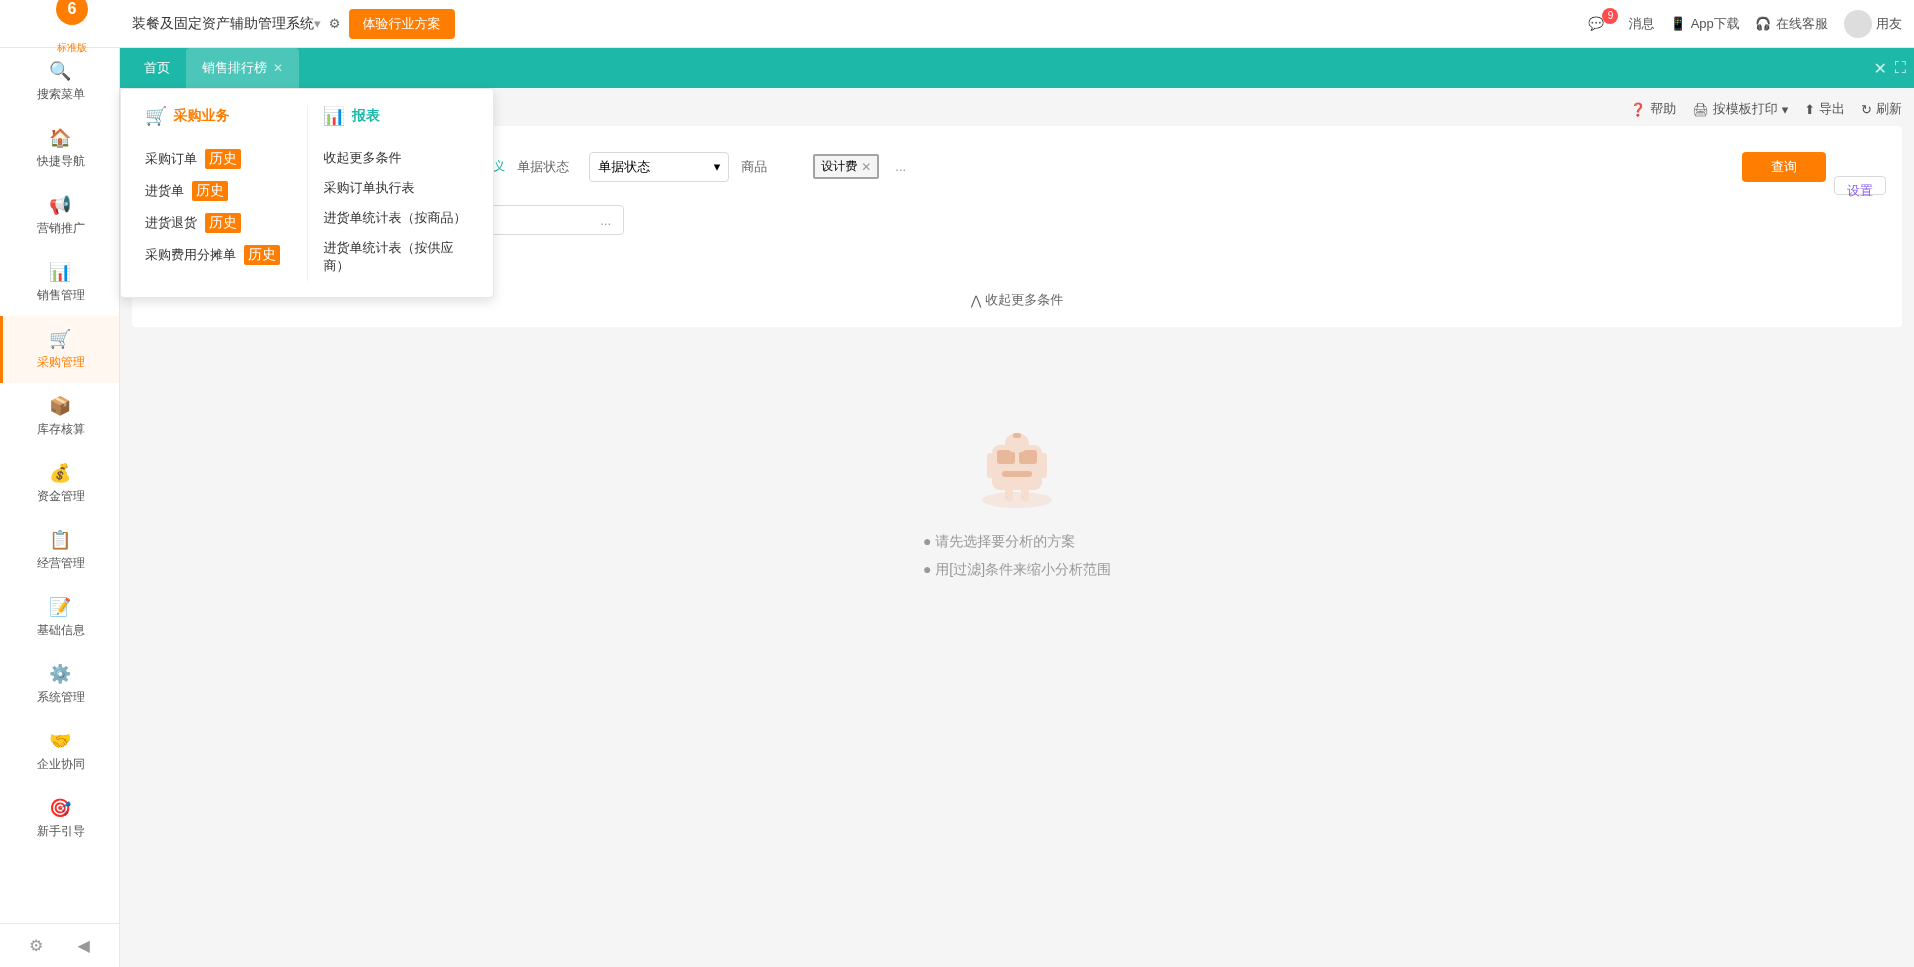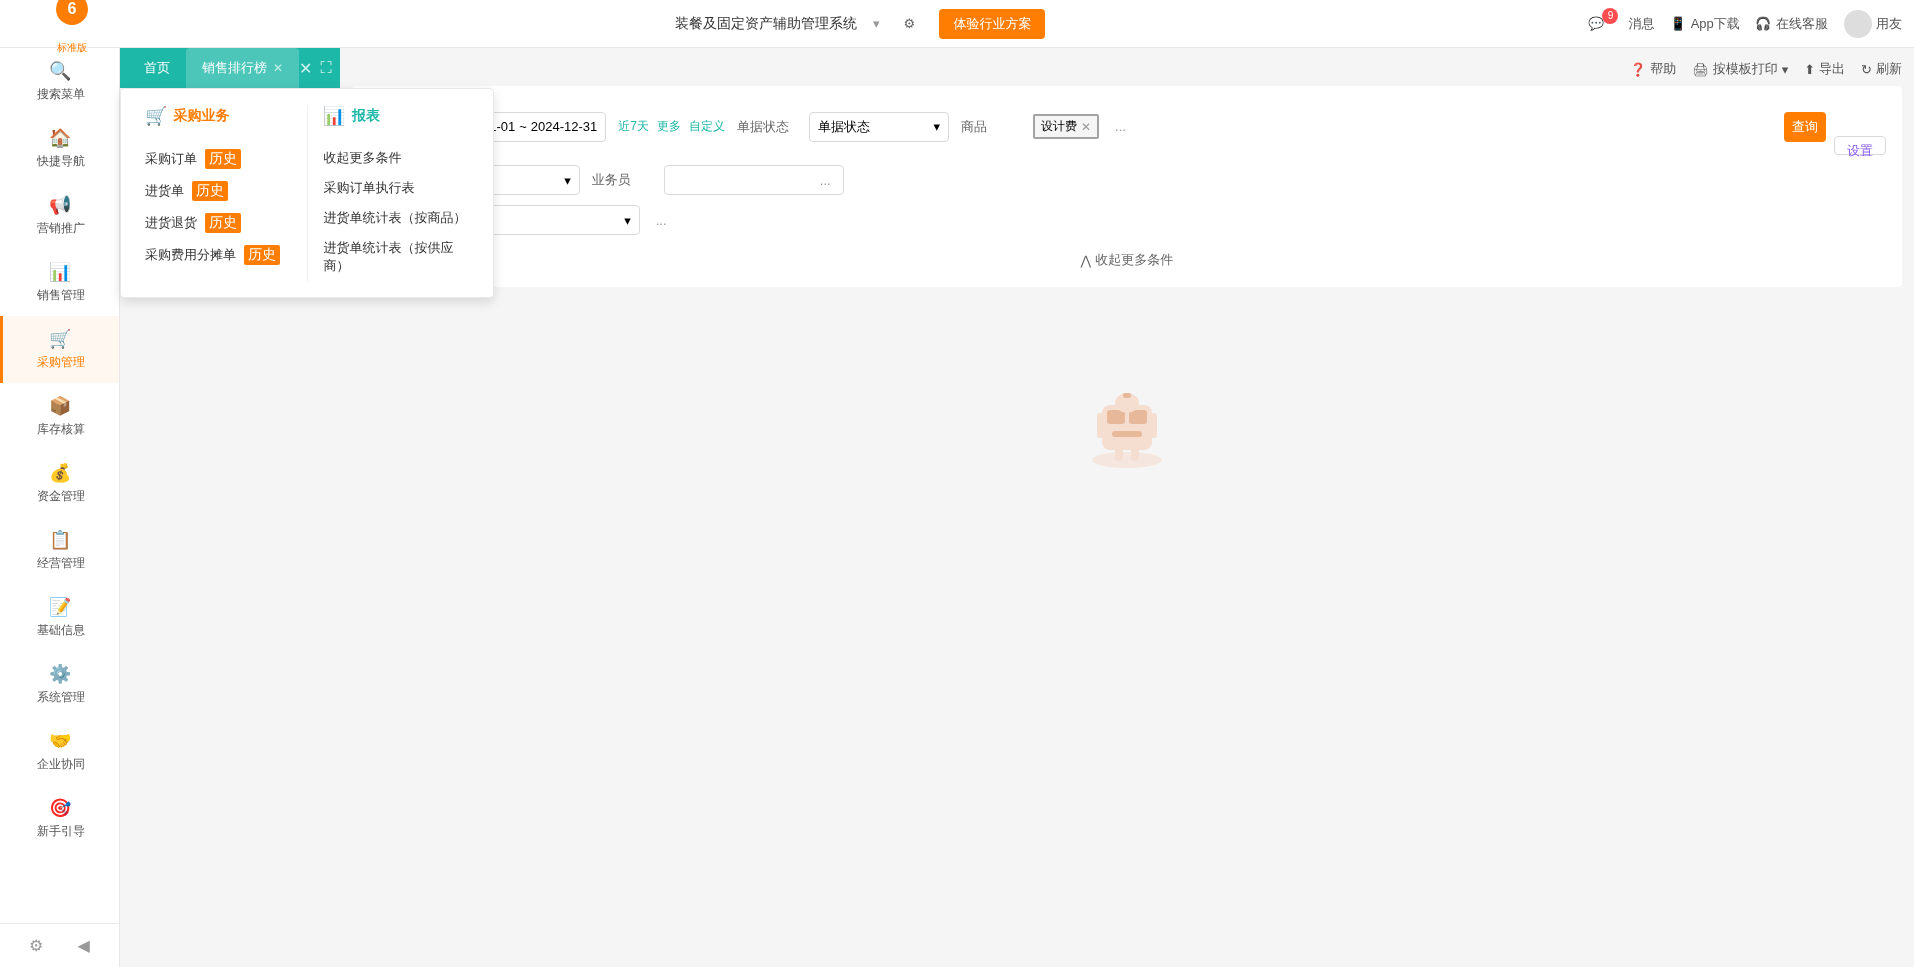--- a/index.html
+++ b/index.html
@@ -37,22 +37,21 @@
     }
     .logo-text {
       font-size: 10px;
       color: #ff7d00;
       margin-top: 16px;
     }
     .header-middle {
       flex: 1;
       display: flex;
       align-items: center;
-      gap: 16px;
-      justify-content: center;
+      gap: 0;
     }
     .system-title {
       font-size: 14px;
       color: #333;
     }
     .dropdown-arrow {
       color: #999;
       cursor: pointer;
     }
     .settings-icon-btn {
@@ -147,21 +146,21 @@
     .sidebar-bottom-btn {
       cursor: pointer;
       color: #999;
       font-size: 16px;
     }
 
     
     .content-area {
       flex: 1;
       display: flex;
-      flex-direction: row;
+      flex-direction: column;
       overflow: hidden;
     }
 
     
     .tab-bar {
       background: #1eb8a8;
       display: flex;
       align-items: center;
       height: 40px;
       padding: 0 8px;
@@ -275,21 +274,21 @@
     .filter-actions {
       margin-left: auto;
       display: flex;
       gap: 8px;
       align-items: center;
     }
     .btn-query {
       background: #ff7d00;
       color: white;
       border: none;
-      padding: 5px 8px;
+      padding: 5px 29px;
       border-radius: 4px;
       cursor: pointer;
       font-size: 13px;
       height: 30px;
     }
     .btn-set {
       background: white;
       color: #8b5cf6;
       border: 1px solid #d9d9d9;
       padding: 5px 12px;
@@ -601,20 +600,24 @@
           <rect x="30" y="35" width="18" height="14" rx="3" fill="#e8b89a"></rect>
           <rect x="52" y="35" width="18" height="14" rx="3" fill="#e8b89a"></rect>
           <rect x="35" y="56" width="30" height="6" rx="3" fill="#e8b89a"></rect>
           <rect x="20" y="38" width="6" height="25" rx="3" fill="#f5ddd0"></rect>
           <rect x="74" y="38" width="6" height="25" rx="3" fill="#f5ddd0"></rect>
           <rect x="38" y="70" width="8" height="16" rx="3" fill="#f5ddd0"></rect>
           <rect x="54" y="70" width="8" height="16" rx="3" fill="#f5ddd0"></rect>
           <ellipse cx="50" cy="28" rx="12" ry="10" fill="#f5ddd0"></ellipse>
           <rect x="46" y="18" width="8" height="5" rx="2" fill="#e8b89a"></rect>
         </svg>
+        <div class="empty-texts">
+          <span>● 请先选择要分析的方案</span>
+          <span>● 用[过滤]条件来缩小分析范围</span>
+        </div>
       </div>
 
     </div>
   </div>
 </div>
 
 <div class="dropdown-menu">
 
   <div class="menu-section">
     <div class="menu-section-header">

